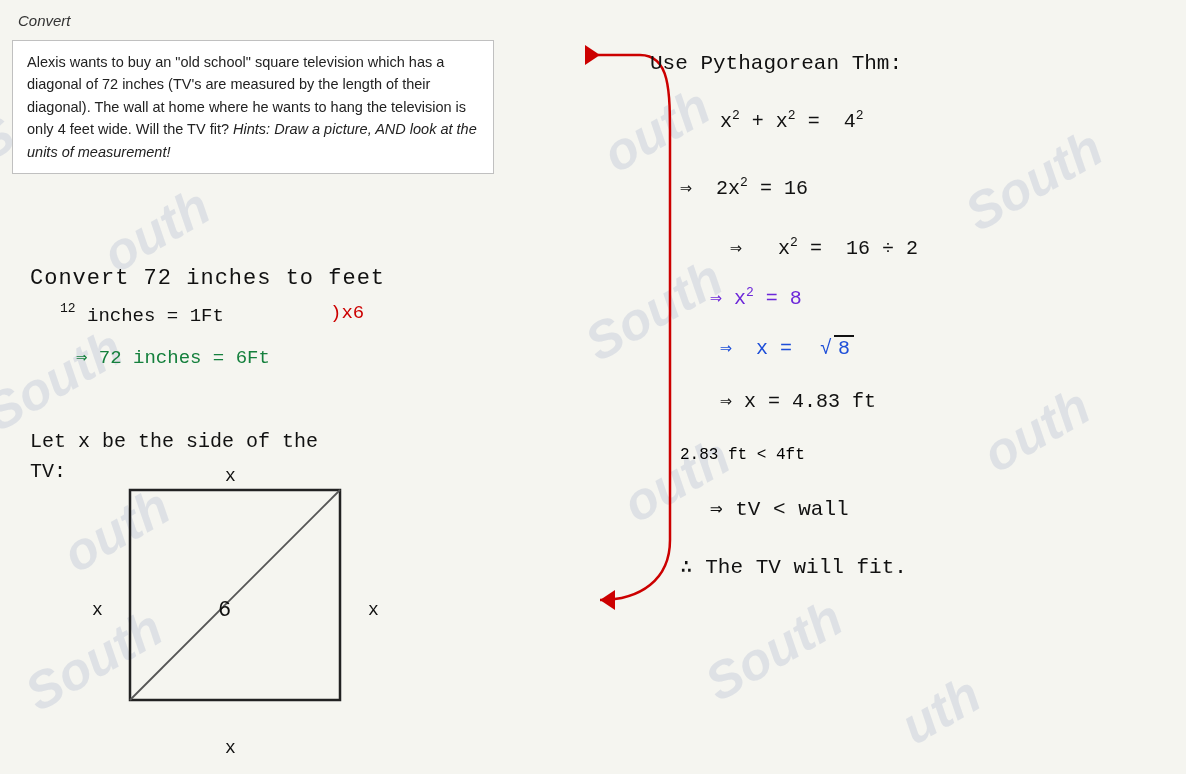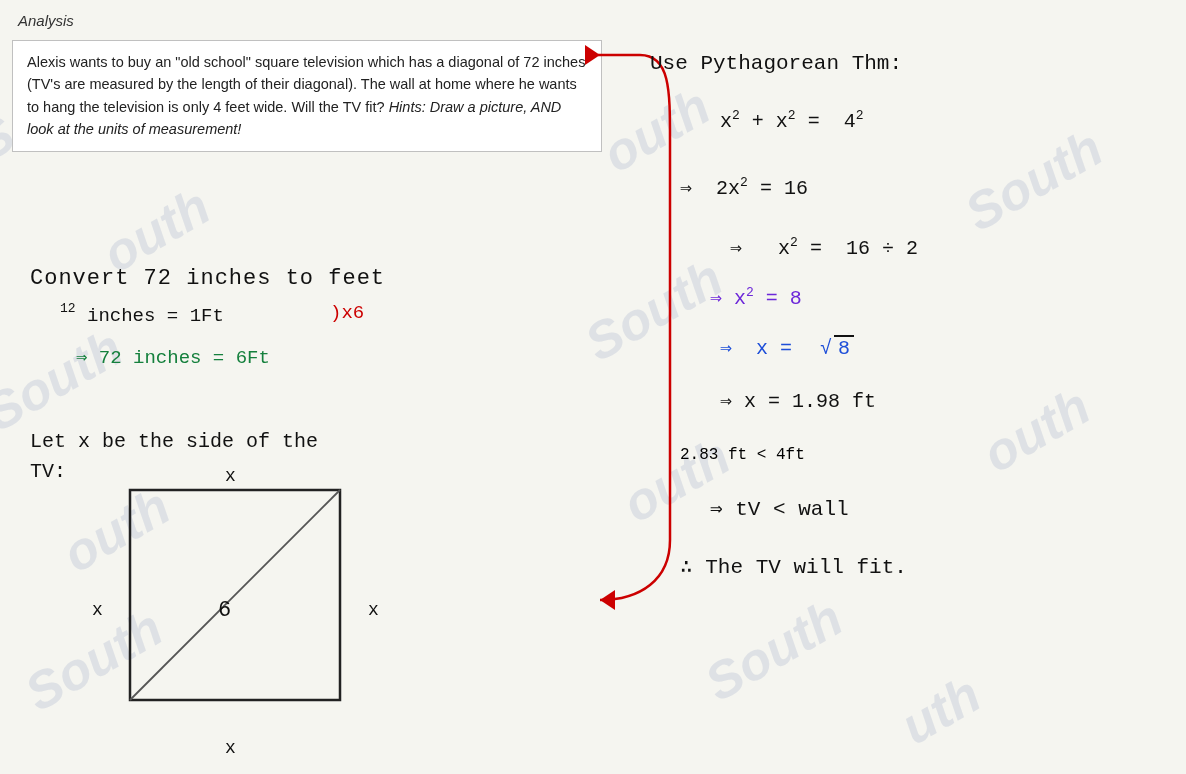--- a/index.html
+++ b/index.html
@@ -35,21 +35,21 @@
       font-style: italic;
       color: #333;
       font-family: Arial, sans-serif;
     }
 
     
     .problem-box {
       position: absolute;
       top: 40px;
       left: 12px;
-      width: 590px;
+      width: 482px;
       border: 1.5px solid #c0c0c0;
       background: #fff;
       padding: 10px 14px;
       font-size: 14.5px;
       color: #222;
       line-height: 1.55;
       font-family: Arial, sans-serif;
     }
     .problem-box .hint {
       font-style: italic;
@@ -272,21 +272,21 @@
 <div class="watermark" style="top: 500px; left: 60px;">outh</div>
 <div class="watermark" style="top: 630px; left: 20px;">South</div>
 <div class="watermark" style="top: 100px; left: 600px;">outh</div>
 <div class="watermark" style="top: 280px; left: 580px;">South</div>
 <div class="watermark" style="top: 450px; left: 620px;">outh</div>
 <div class="watermark" style="top: 620px; left: 700px;">South</div>
 <div class="watermark" style="top: 680px; left: 900px;">uth</div>
 <div class="watermark" style="top: 150px; left: 960px;">South</div>
 <div class="watermark" style="top: 400px; left: 980px;">outh</div>
 
-<div class="page-title">Analysis</div>
+<div class="page-title">Convert</div>
 
 <div class="problem-box">
   <span>Alexis wants to buy an "old school" square television which has a diagonal of 72 inches (TV's are measured by the length of their diagonal).  The wall at home where he wants to hang the television is only 4 feet wide.  Will the TV fit?</span>
   <span class="hint">Hints: Draw a picture, AND look at the units of measurement!</span>
 </div>
 
 <div class="red-curve">
   <svg width="130" height="600" viewBox="0 0 130 600">
 
     <polygon points="20,15 5,5 5,25" fill="#cc0000"></polygon>
@@ -347,19 +347,19 @@
 
 <div class="math-line5">
   ⇒&nbsp; x =&nbsp;
   <span style="display:inline-block; position:relative; padding-left:4px;">
     <span style="position:relative; display:inline-block;">
       √<span style="display:inline-block; border-top:2px solid #111; padding:0 4px; margin-left:2px;">8</span>
     </span>
   </span>
 </div>
 
-<div class="math-line6">⇒ x = 1.98 ft</div>
+<div class="math-line6">⇒ x = 4.83 ft</div>
 
 <div class="math-line7">2.83 ft &lt; 4ft</div>
 
 <div class="math-line8">⇒     tV &lt; wall</div>
 
 <div class="math-line9">∴   The TV will fit.</div>
 
 </body></html>

